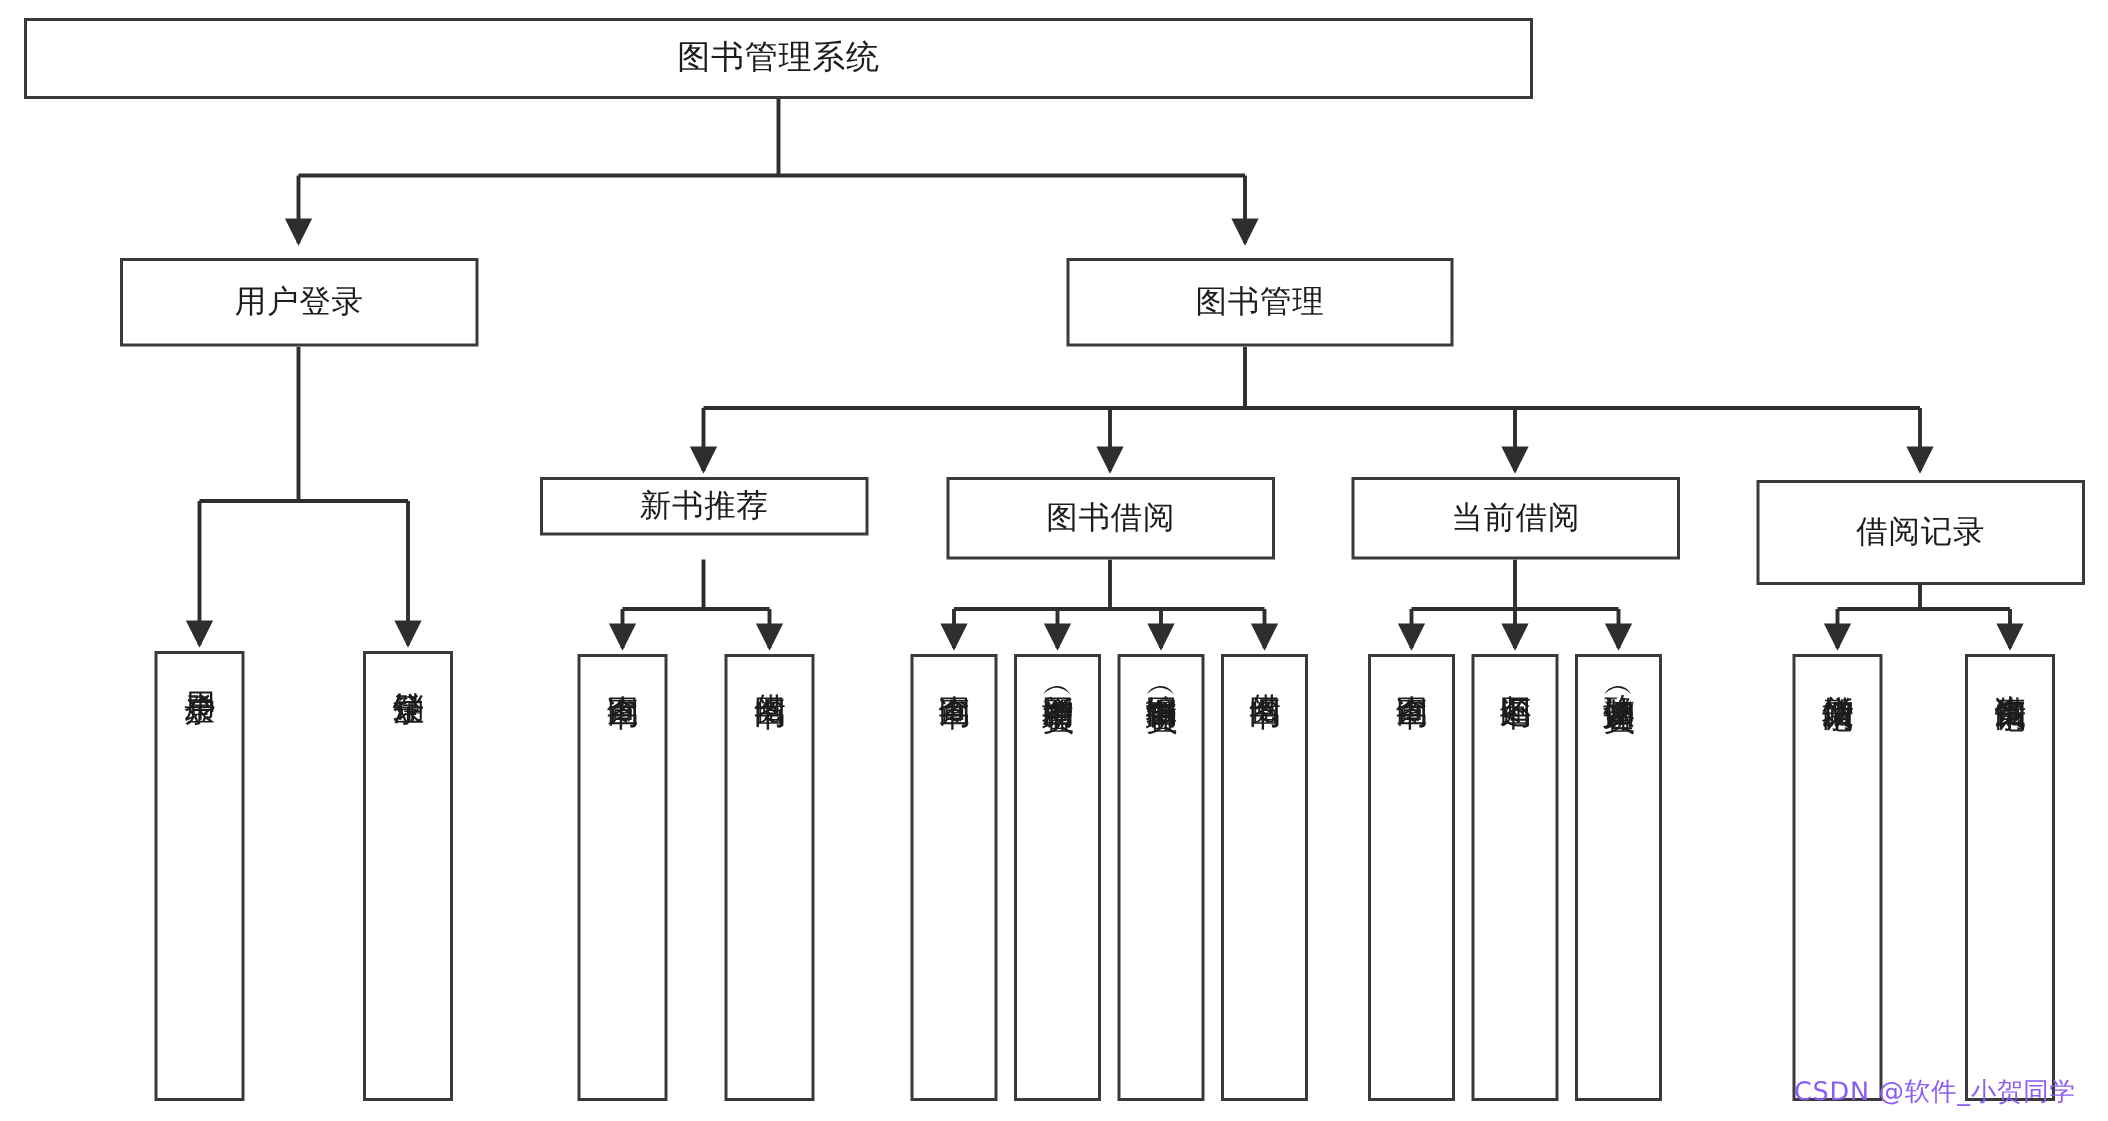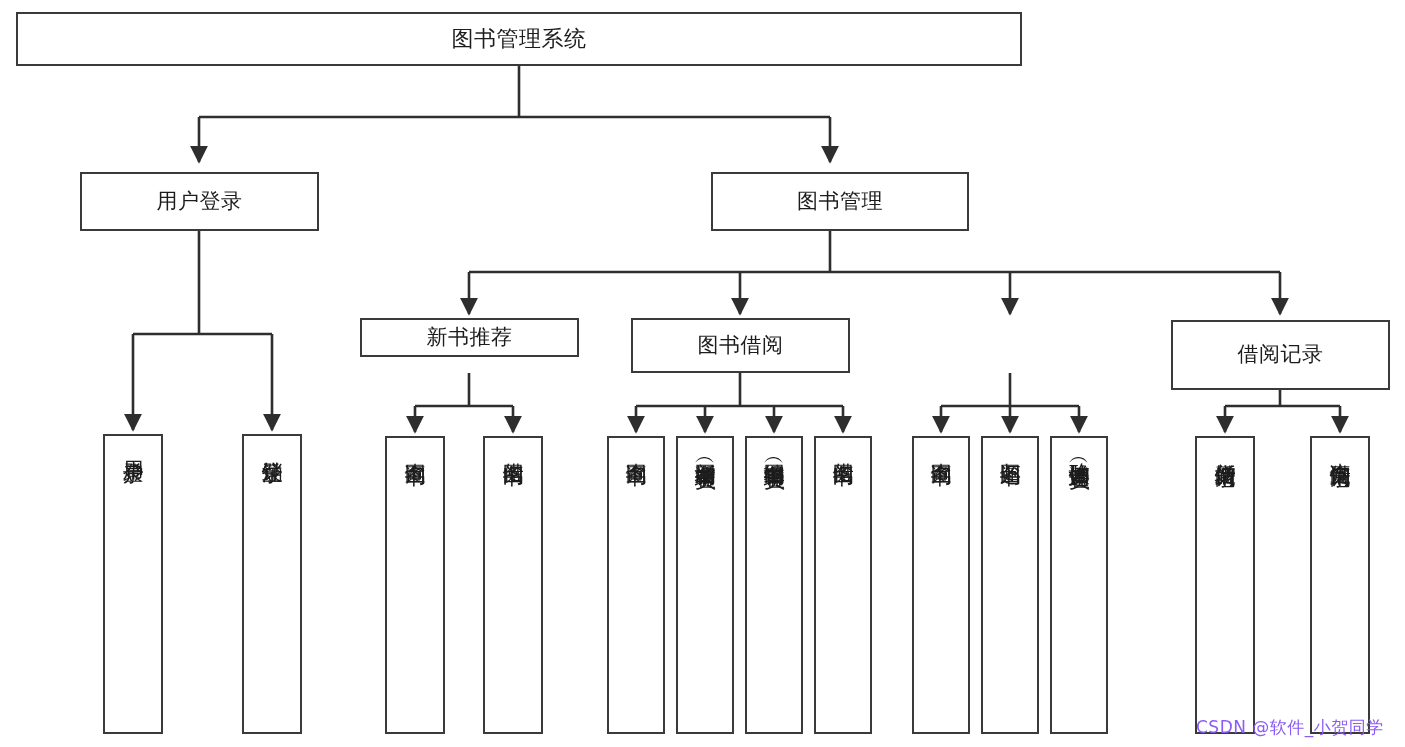--- a/index.html
+++ b/index.html
@@ -131,20 +131,23 @@
   <div class="node horiz" style="left:711px; top:172px; width:258px; height:59px;">
     <span>图书管理</span>
   </div>
 
   <div class="node horiz" style="left:360px; top:318px; width:219px; height:39px;">
     <span>新书推荐</span>
   </div>
   <div class="node horiz" style="left:631px; top:318px; width:219px; height:55px;">
     <span>图书借阅</span>
   </div>
+  <div class="node horiz" style="left:901px; top:318px; width:219px; height:55px;">
+    <span>当前借阅</span>
+  </div>
   <div class="node horiz" style="left:1171px; top:320px; width:219px; height:70px;">
     <span>借阅记录</span>
   </div>
 
   <div class="node leaf" style="left:103px; top:434px; width:60px; height:300px;">
     <span class="vtext">用户登录</span>
   </div>
   <div class="node leaf" style="left:242px; top:434px; width:60px; height:300px;">
     <span class="vtext">注销登录</span>
   </div>

